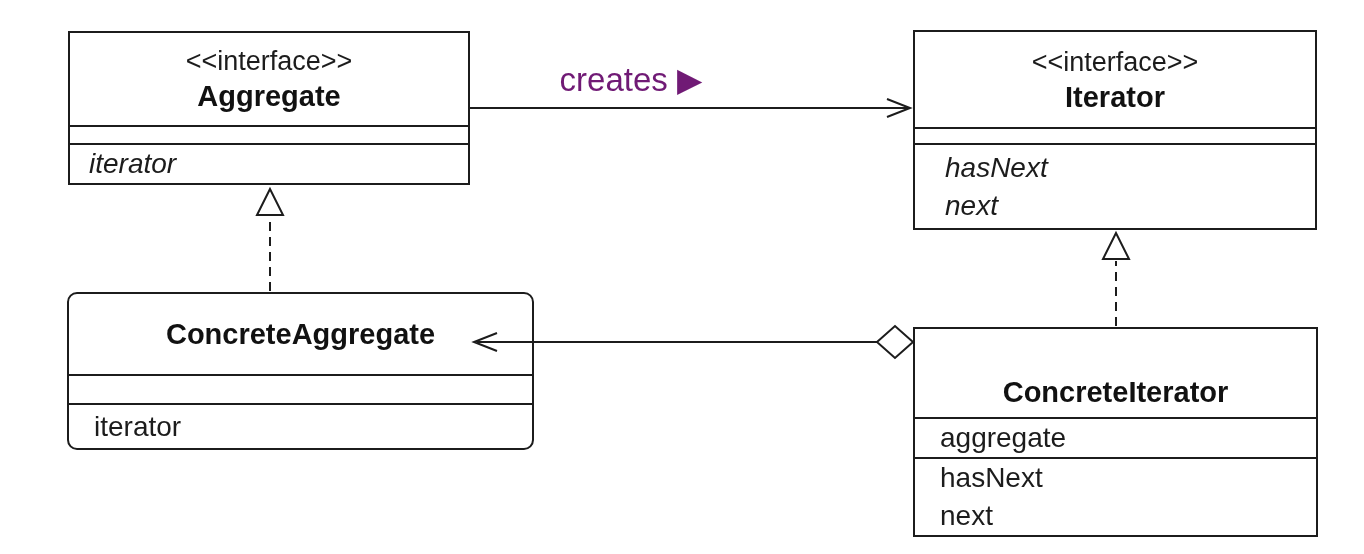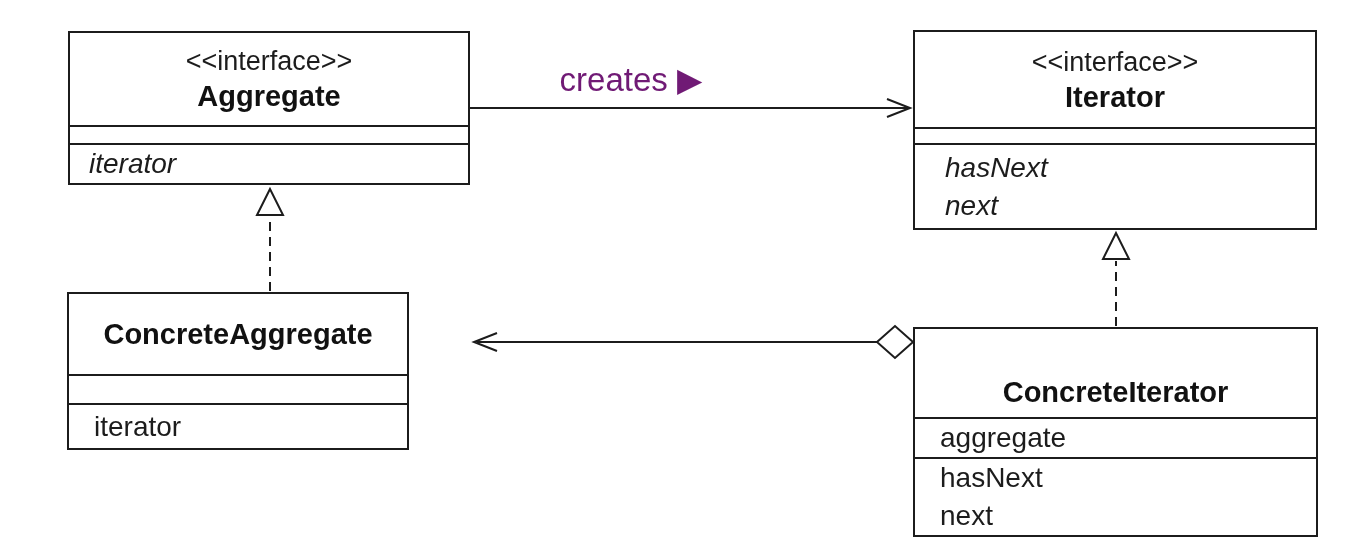--- a/index.html
+++ b/index.html
@@ -71,21 +71,21 @@
       <div class="stereotype">&lt;&lt;interface&gt;&gt;</div>
       <div class="cls-name">Iterator</div>
     </div>
     <div class="compartment" style="height:16px;"></div>
     <div class="compartment members italic" style="flex:1; padding-left:30px;">
       <div>hasNext</div>
       <div>next</div>
     </div>
   </div>
 
-  <div class="uml-box" style="left:67px; top:292px; width:342px; height:158px;">
+  <div class="uml-box" style="left:67px; top:292px; width:467px; height:158px;border-radius:10px;">
     <div class="uml-title" style="height:80px;">
       <div class="cls-name">ConcreteAggregate</div>
     </div>
     <div class="compartment" style="height:29px;"></div>
     <div class="compartment members" style="flex:1;">
       <div>iterator</div>
     </div>
   </div>
 
   <div class="uml-box" style="left:913px; top:327px; width:405px; height:210px;">

